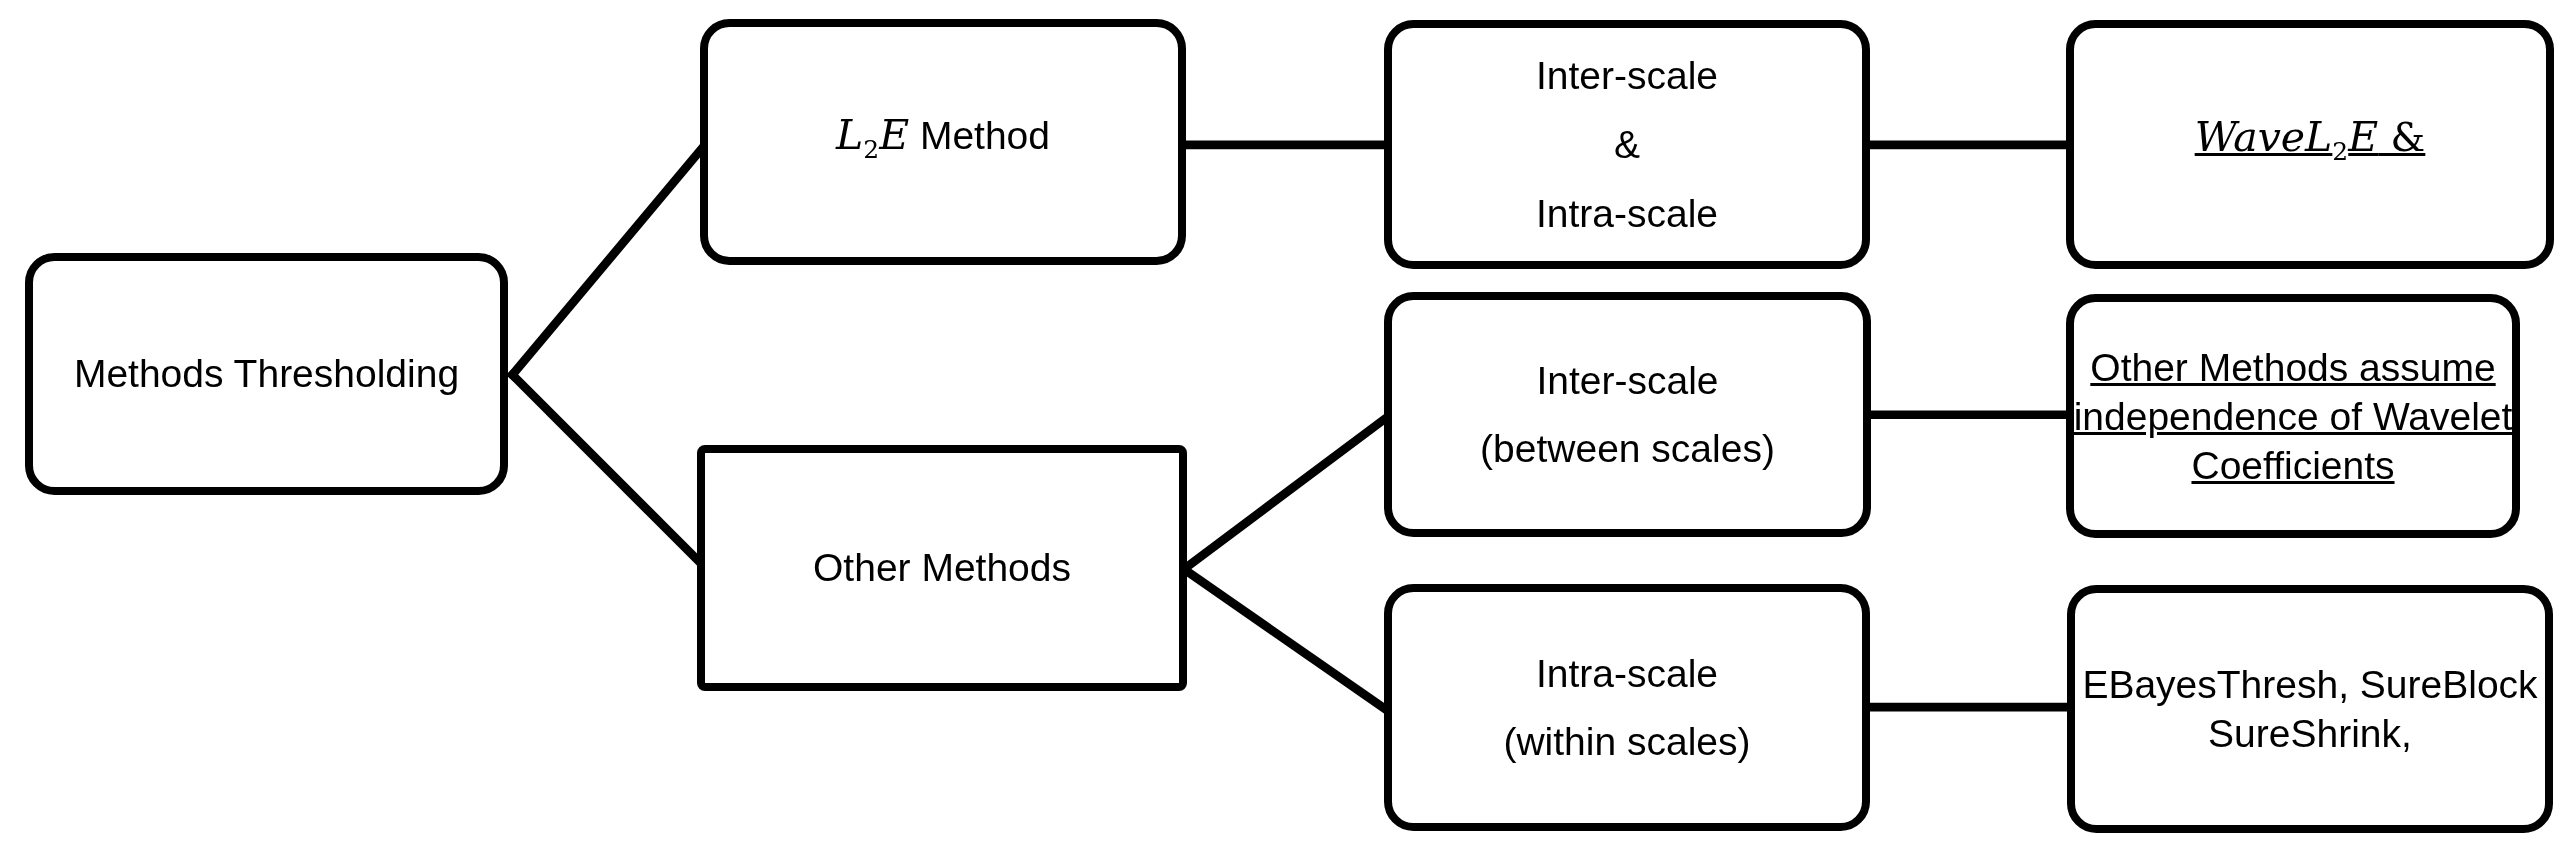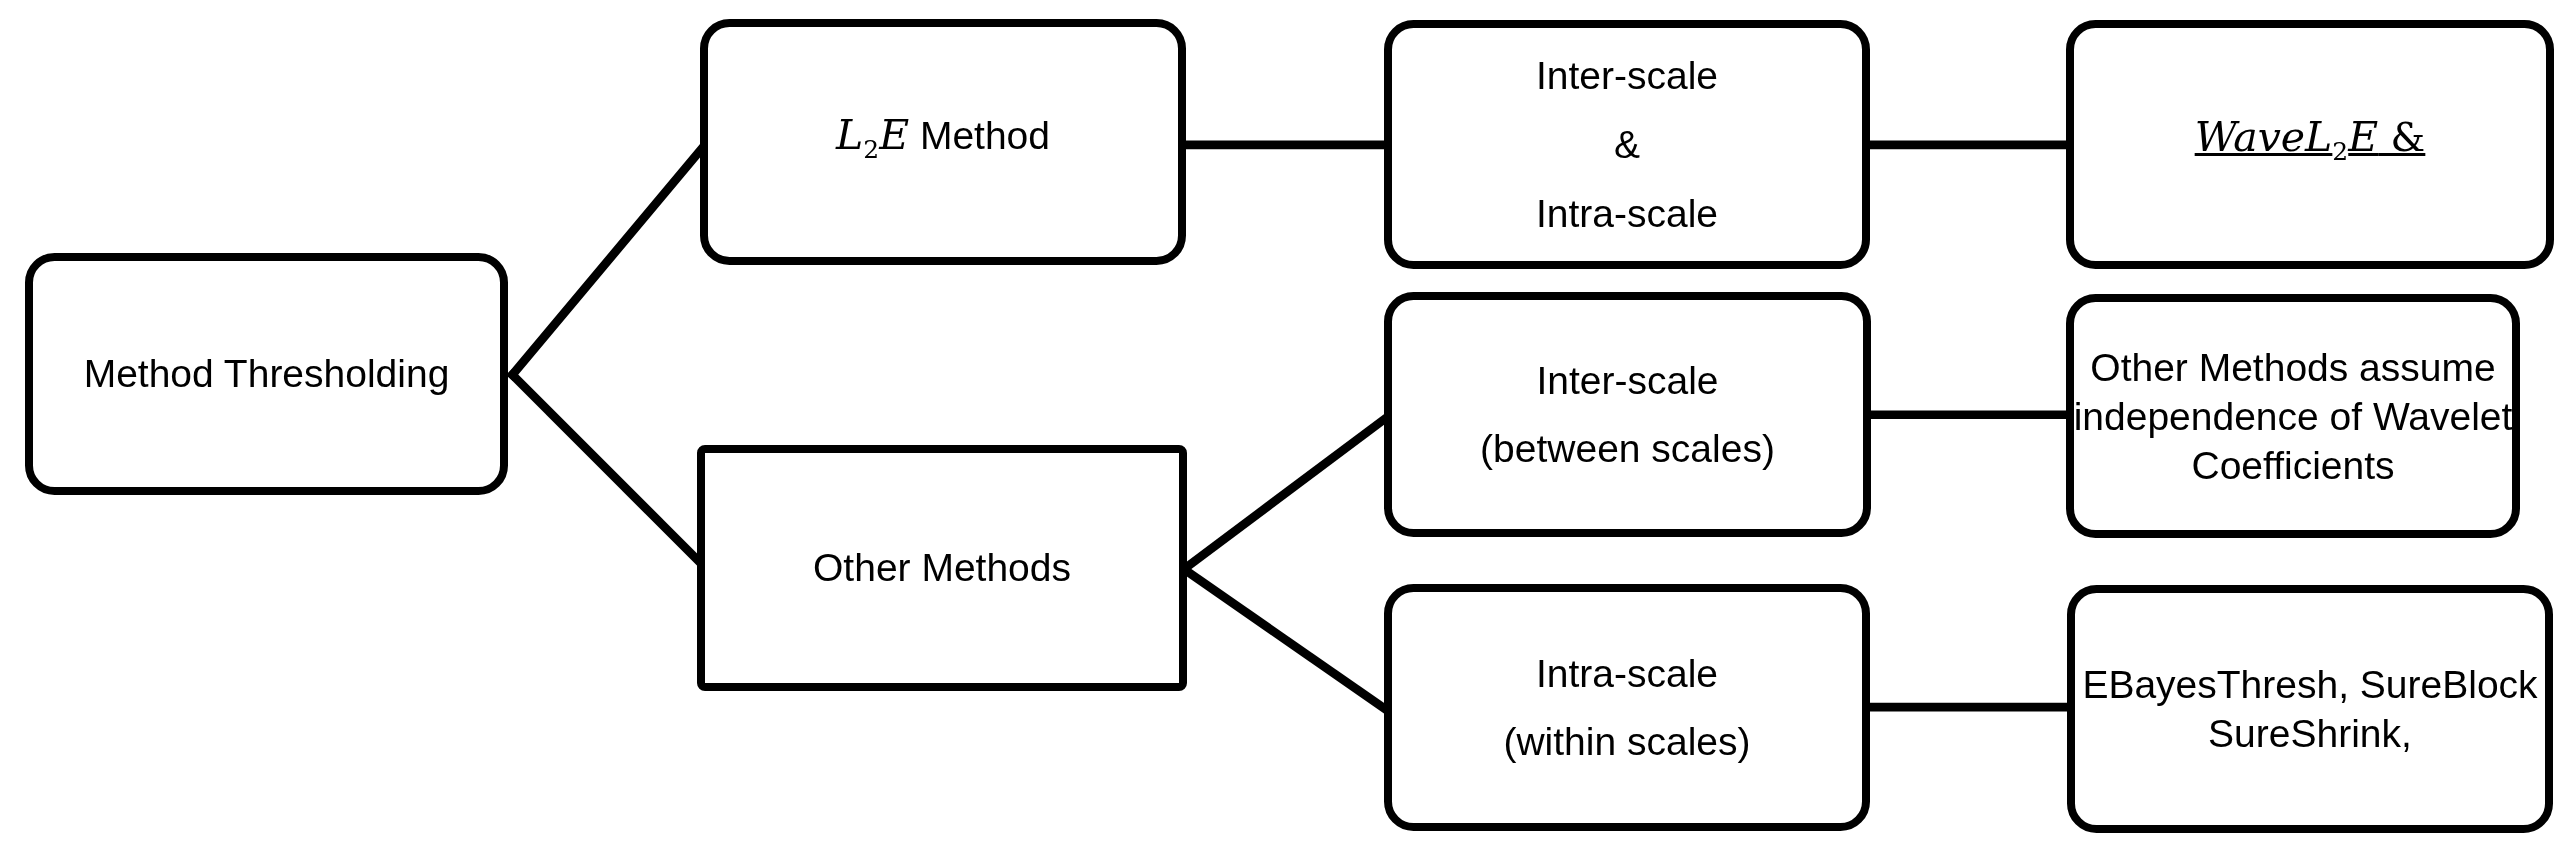--- a/index.html
+++ b/index.html
@@ -85,42 +85,42 @@
     text-align: center;
   }
 
   
   #n1 { left: 25px;   top: 253px; width: 483px; height: 242px; }
   #n2 { left: 700px;  top: 19px;  width: 486px; height: 246px; }
   #n3 { left: 1384px; top: 20px;  width: 486px; height: 249px; }
   #n4 { left: 2066px; top: 20px;  width: 488px; height: 249px; text-decoration: underline; }
   #n5 { left: 697px;  top: 445px; width: 490px; height: 246px; border-radius: 8px; }
   #n6 { left: 1384px; top: 292px; width: 487px; height: 245px; }
-  #n7 { left: 2066px; top: 294px; width: 454px; height: 244px; }
+  #n7 { left: 2066px; top: 294px; width: 454px; height: 244px; text-decoration: underline; }
   #n8 { left: 1384px; top: 584px; width: 486px; height: 247px; }
   #n9 { left: 2067px; top: 585px; width: 486px; height: 248px; }
 </style>
 </head>
 <body>
 
 <div class="canvas">
 
   <svg class="connectors" viewBox="0 0 2968 982" xmlns="http://www.w3.org/2000/svg">
     <line x1="590" y1="432" x2="812" y2="167"></line>
     <line x1="590" y1="432" x2="812" y2="654"></line>
     <line x1="1363" y1="167" x2="1600" y2="167"></line>
     <line x1="2151" y1="167" x2="2385" y2="167"></line>
     <line x1="1364" y1="656" x2="1602" y2="478"></line>
     <line x1="1364" y1="656" x2="1600" y2="820"></line>
     <line x1="2152" y1="478" x2="2385" y2="478"></line>
     <line x1="2151" y1="815" x2="2387" y2="815"></line>
   </svg>
 
   <div class="node" id="n1">
-    <div class="nline sans">Method Thresholding</div>
+    <div class="nline sans">Methods Thresholding</div>
   </div>
 
   <div class="node" id="n2">
     <div class="nline"><span class="mi">L</span><span class="msub">2</span><span class="mi">E</span><span class="sans"> Method</span></div>
   </div>
 
   <div class="node lh80" id="n3">
     <div class="nline sans">Inter-scale</div>
     <div class="nline sans">&amp;</div>
     <div class="nline sans">Intra-scale</div>

